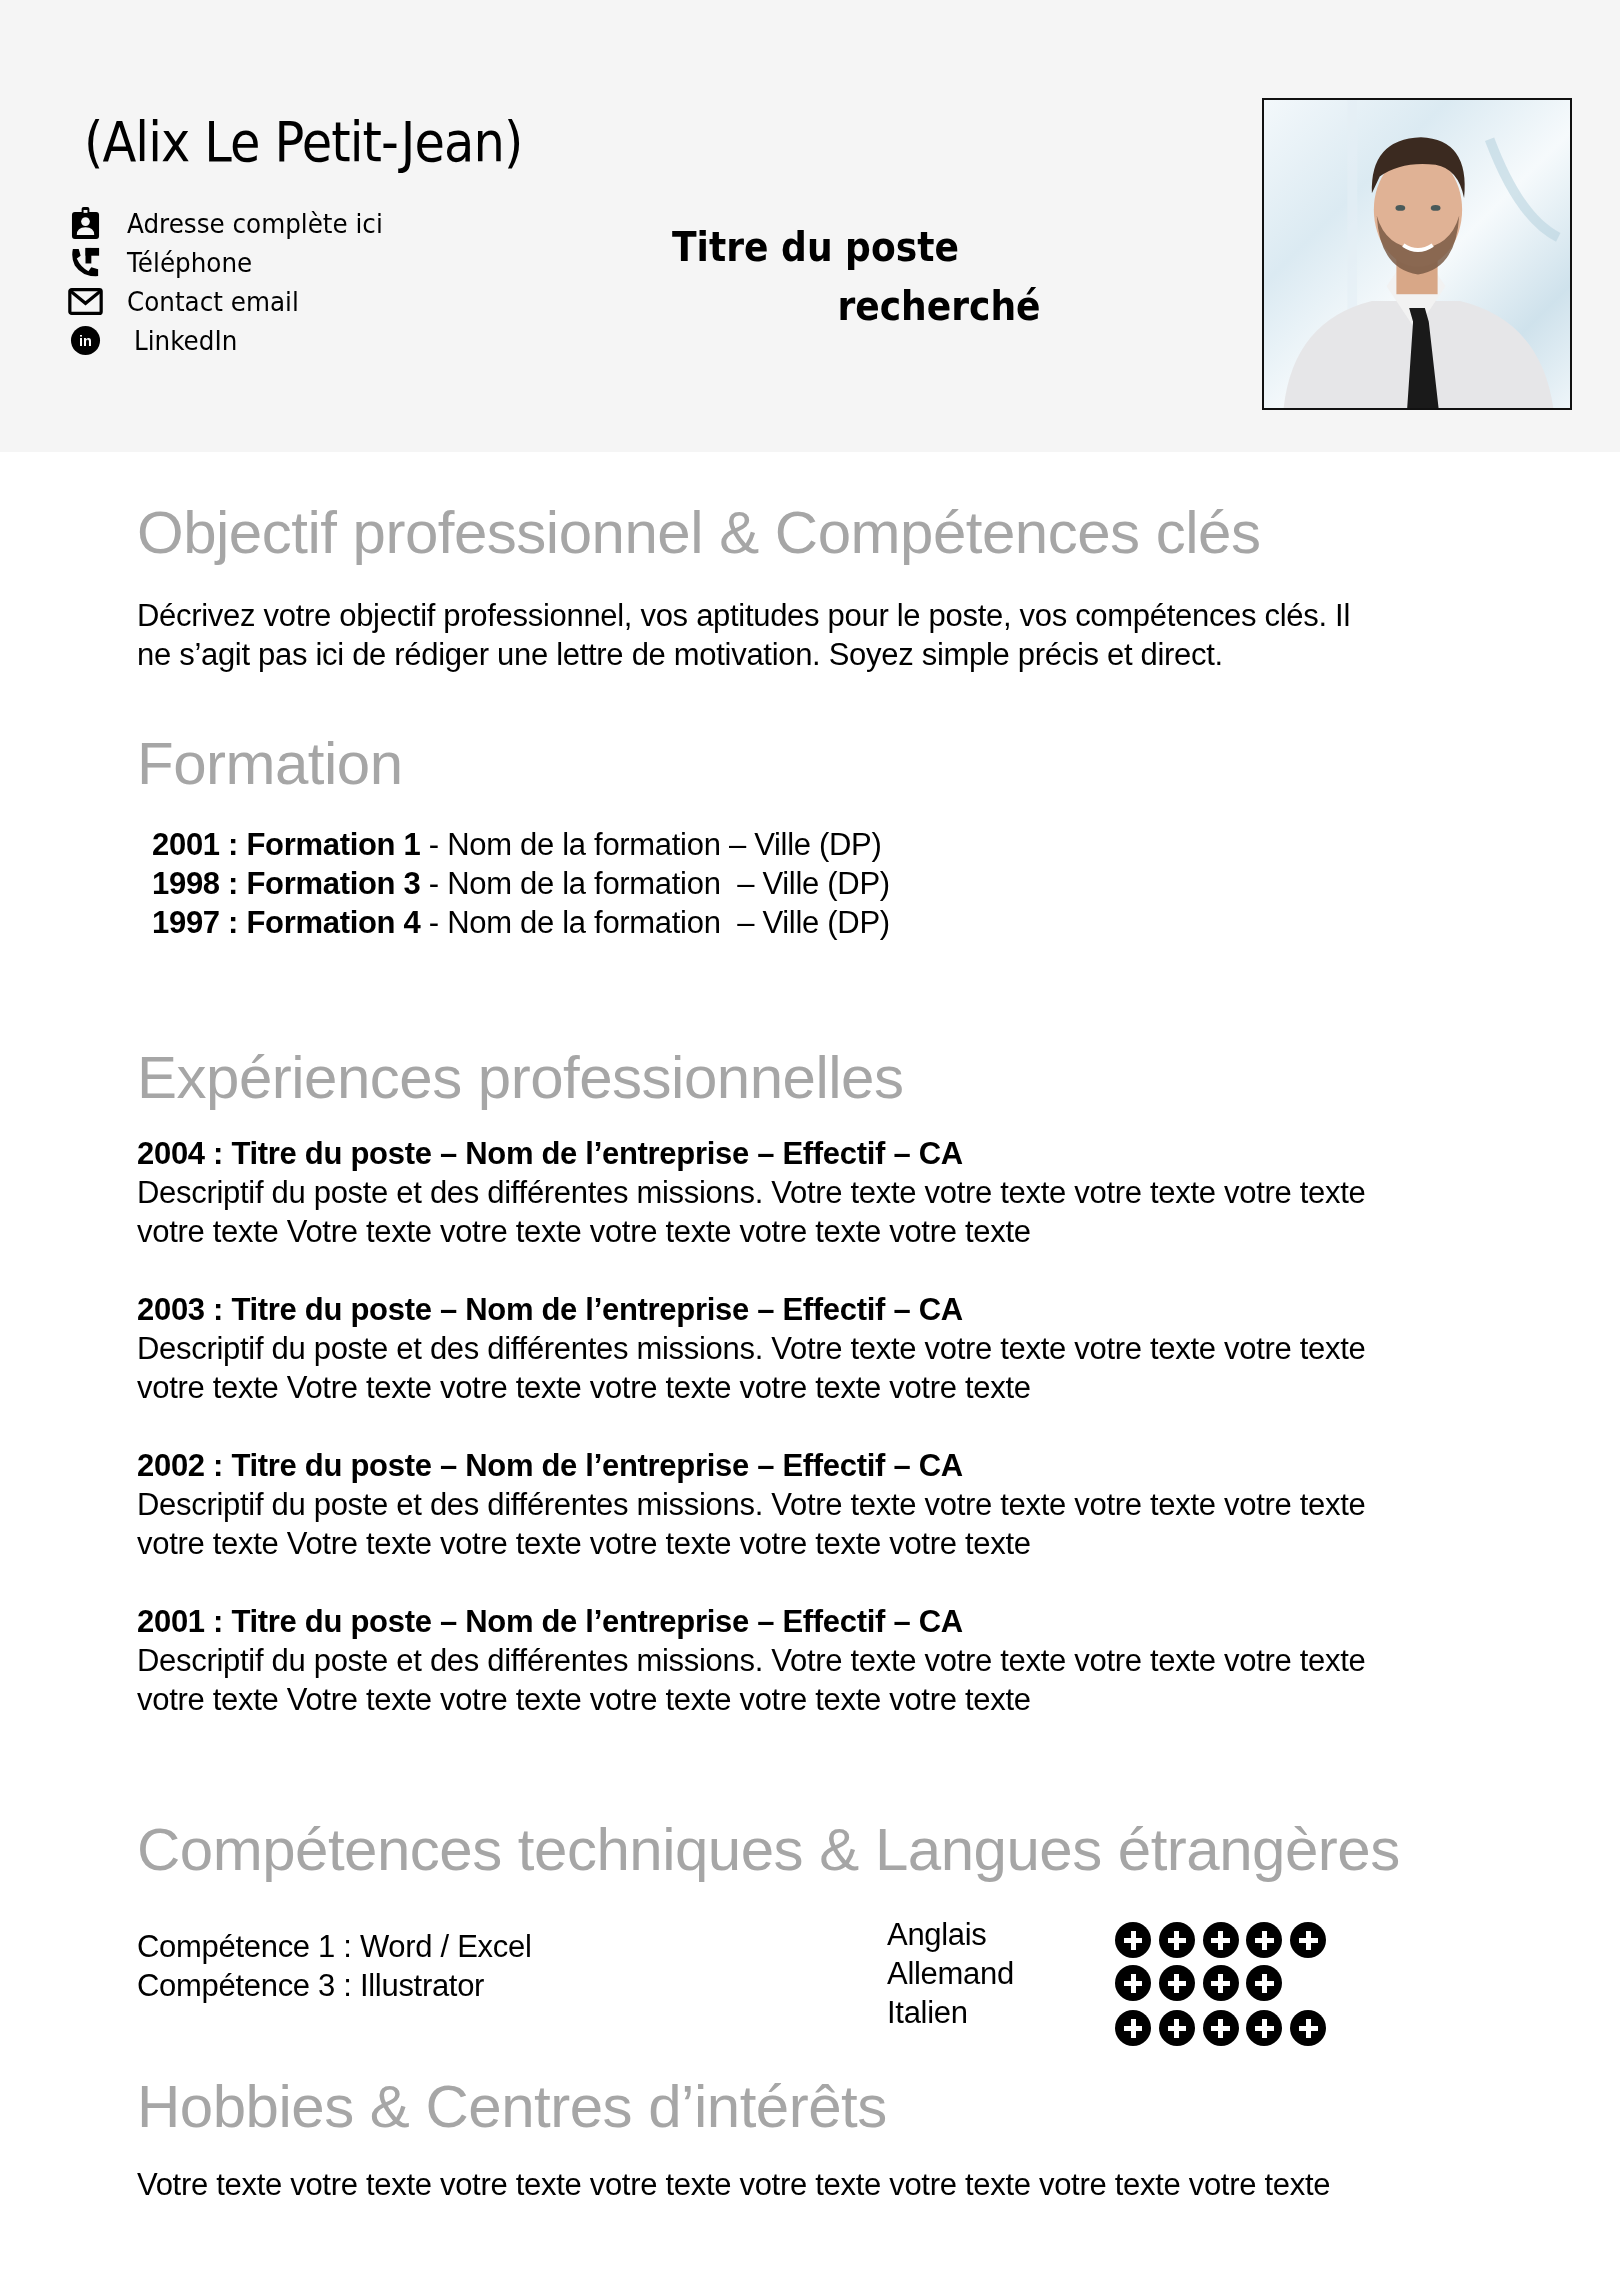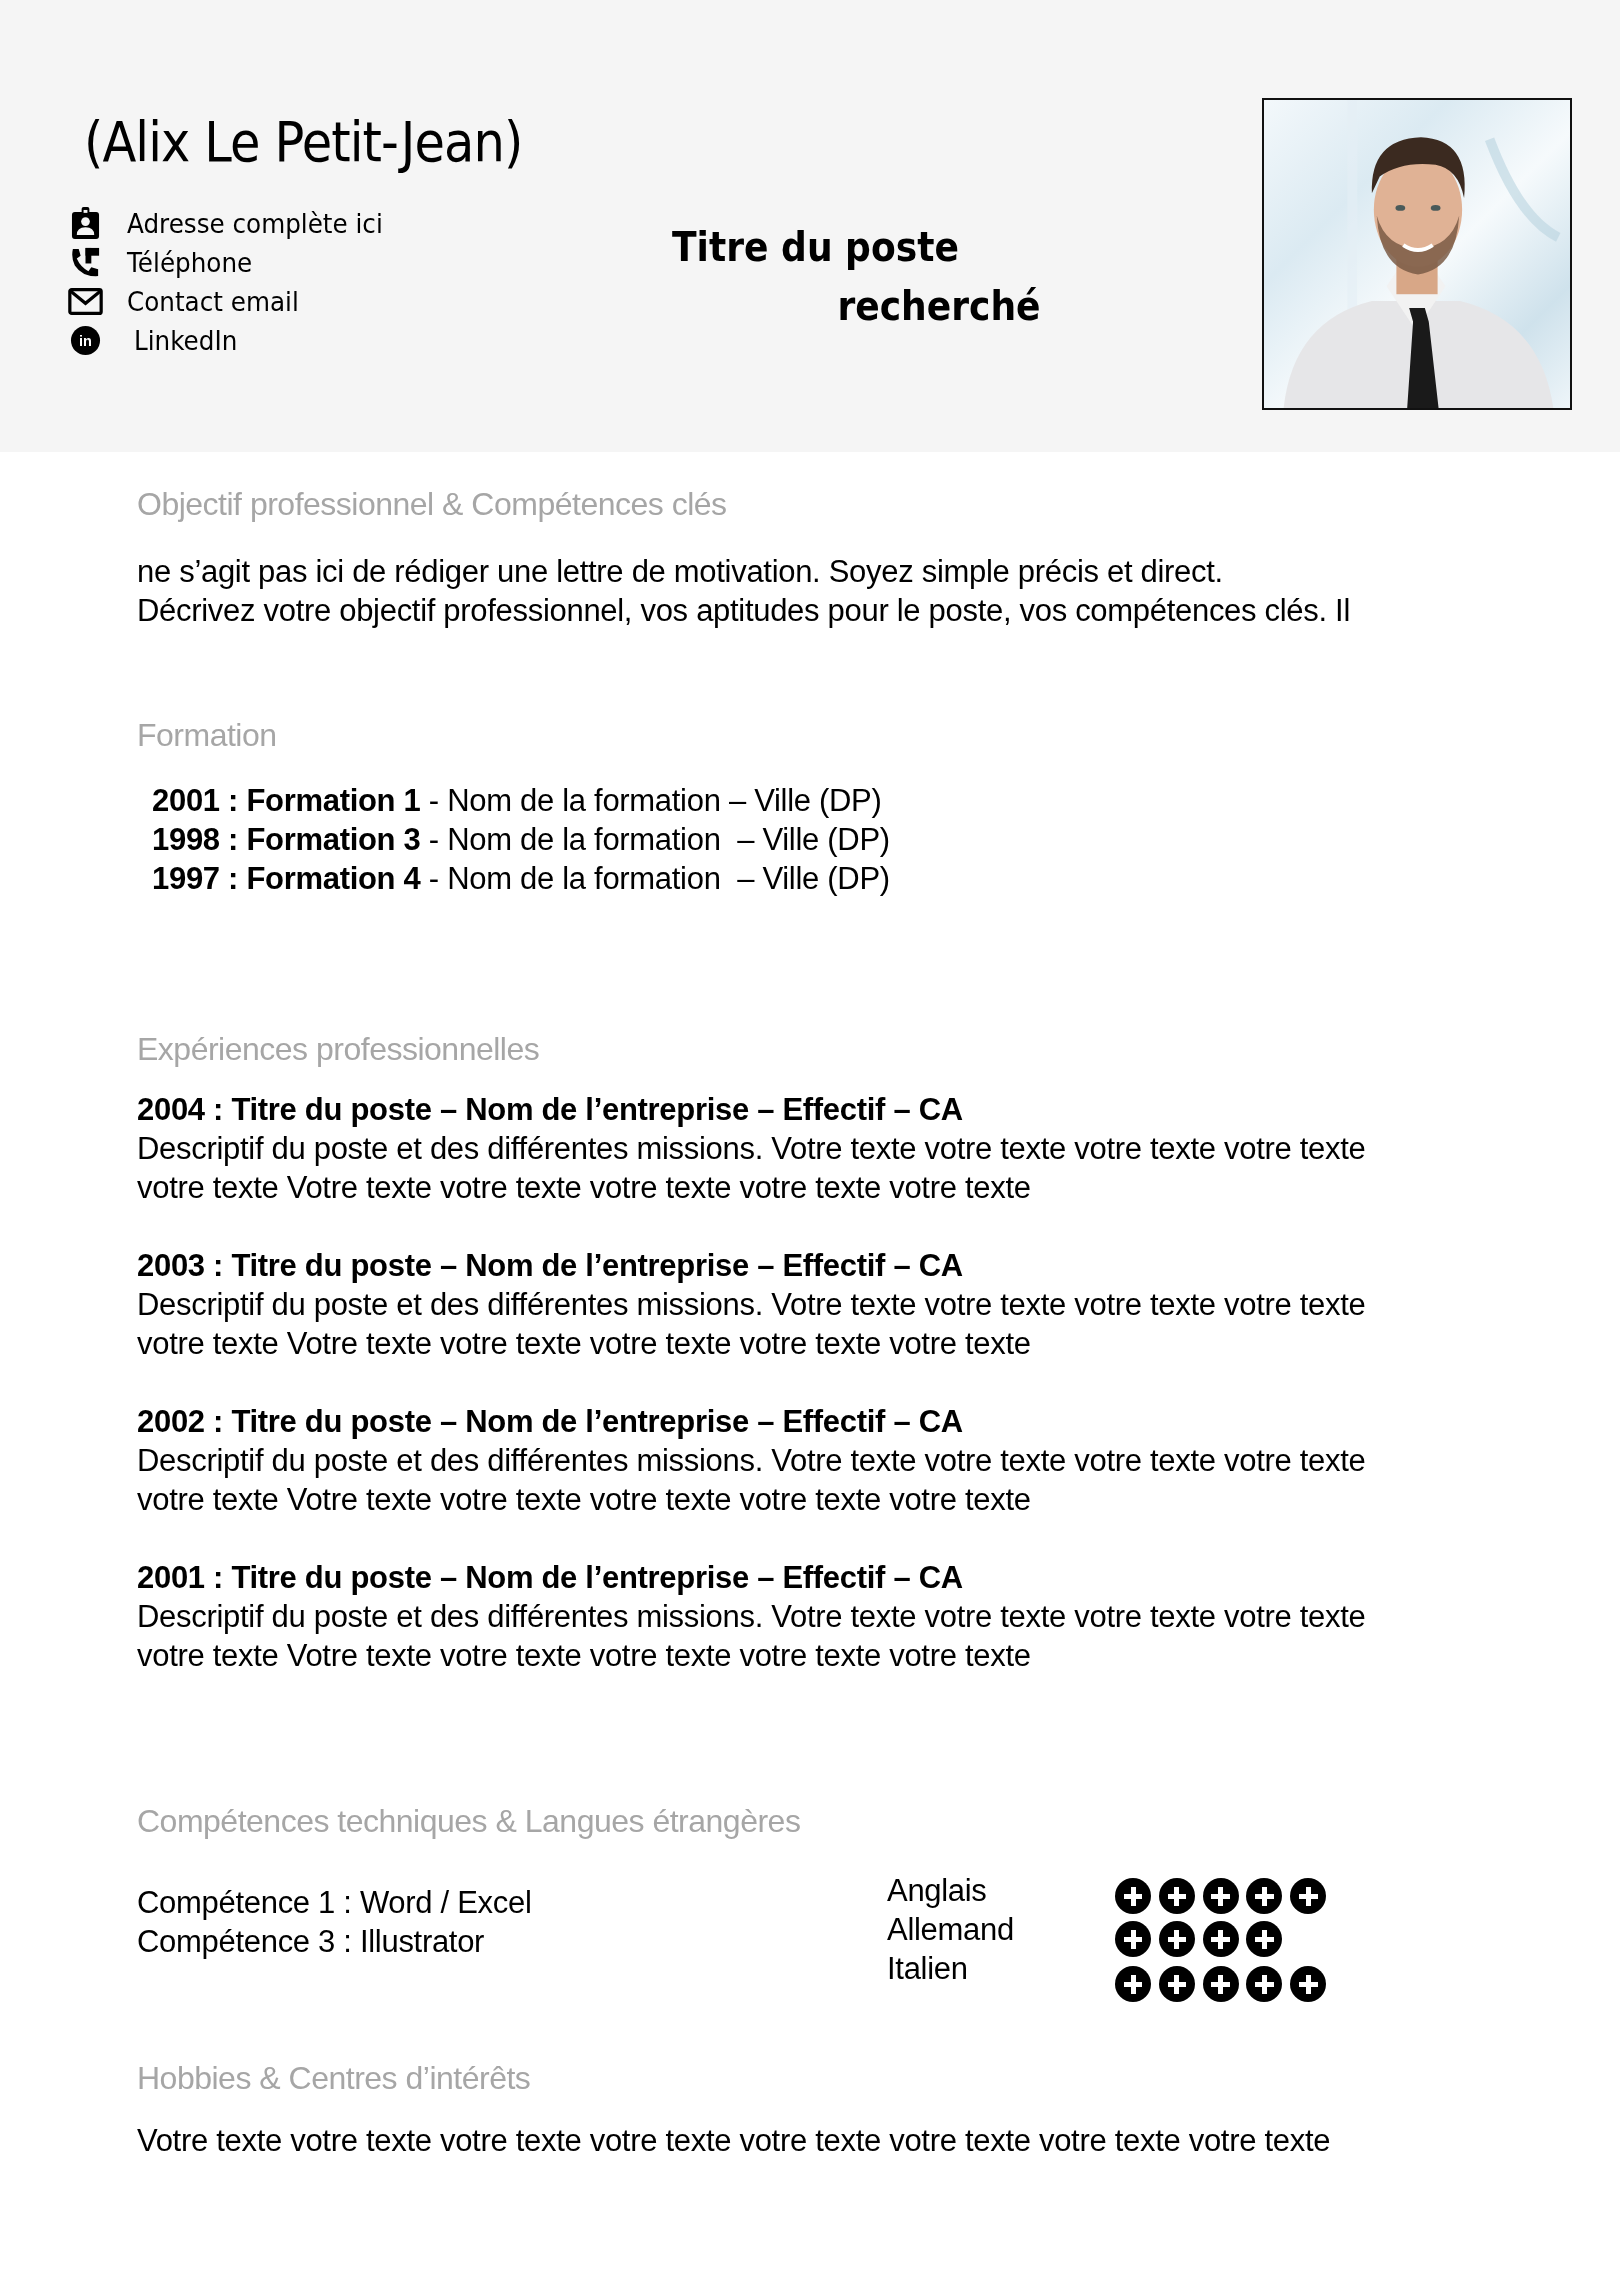--- a/index.html
+++ b/index.html
@@ -33,22 +33,23 @@
   .job-title .line2 { display: block; padding-left: 188px; }
 
   .photo {
     position: absolute; left: 1262px; top: 98px; width: 310px; height: 312px;
     border: 2px solid #111; overflow: hidden;
     background: linear-gradient(135deg, #f3f8fb 0%, #dbeaf2 30%, #f6fafc 55%, #cfe2ec 80%, #eef5f9 100%);
   }
 
   .section { position: absolute; left: 137px; width: 1372px; }
   .section-title {
-    font-size: 32px; color: #a6a6a6; font-weight: 400; white-space: nowrap;
+    font-size: 60px; color: #a6a6a6; font-weight: 400; white-space: nowrap;
     letter-spacing: -0.5px;
+    margin-top: 12px;
   }
   .body-text { font-size: 31px; line-height: 39px; letter-spacing: -0.3px; }
   .body-text .b { font-weight: 700; }
 
   .formation-list { margin-top: 27.4px; margin-left: 15px; }
   .exp-item { margin-top: 0; }
   .exp-item + .exp-item { margin-top: 39px; }
 
   .skills-grid { position: relative; height: 127px; margin-top: 31px; }
   .skills-col { position: absolute; left: 0; top: 12px; }
@@ -140,22 +141,22 @@
     <ellipse cx="139" cy="110" rx="5" ry="3" fill="#4a5a5a"></ellipse>
     <ellipse cx="175" cy="110" rx="5" ry="3" fill="#4a5a5a"></ellipse>
 
     <path d="M142 148 Q157 158 172 148" stroke="#fff" stroke-width="4" fill="none"></path>
   </svg>
 </div>
 
 <div class="section" style="top:486px;">
   <div class="section-title">Objectif professionnel &amp; Compétences clés</div>
   <div class="body-text" style="margin-top:29px;">
+    <div>Décrivez votre objectif professionnel, vos aptitudes pour le poste, vos compétences clés. Il</div>
     <div>ne s’agit pas ici de rédiger une lettre de motivation. Soyez simple précis et direct.</div>
-    <div>Décrivez votre objectif professionnel, vos aptitudes pour le poste, vos compétences clés. Il</div>
   </div>
 </div>
 
 <div class="section" style="top:717px;">
   <div class="section-title">Formation</div>
   <div class="body-text formation-list">
     <div><span class="b">2001 : Formation 1</span><span> - Nom de la formation – Ville (DP)</span></div>
     <div><span class="b">1998 : Formation 3</span><span style="white-space:pre;"> - Nom de la formation  – Ville (DP)</span></div>
     <div><span class="b">1997 : Formation 4</span><span style="white-space:pre;"> - Nom de la formation  – Ville (DP)</span></div>
   </div>

